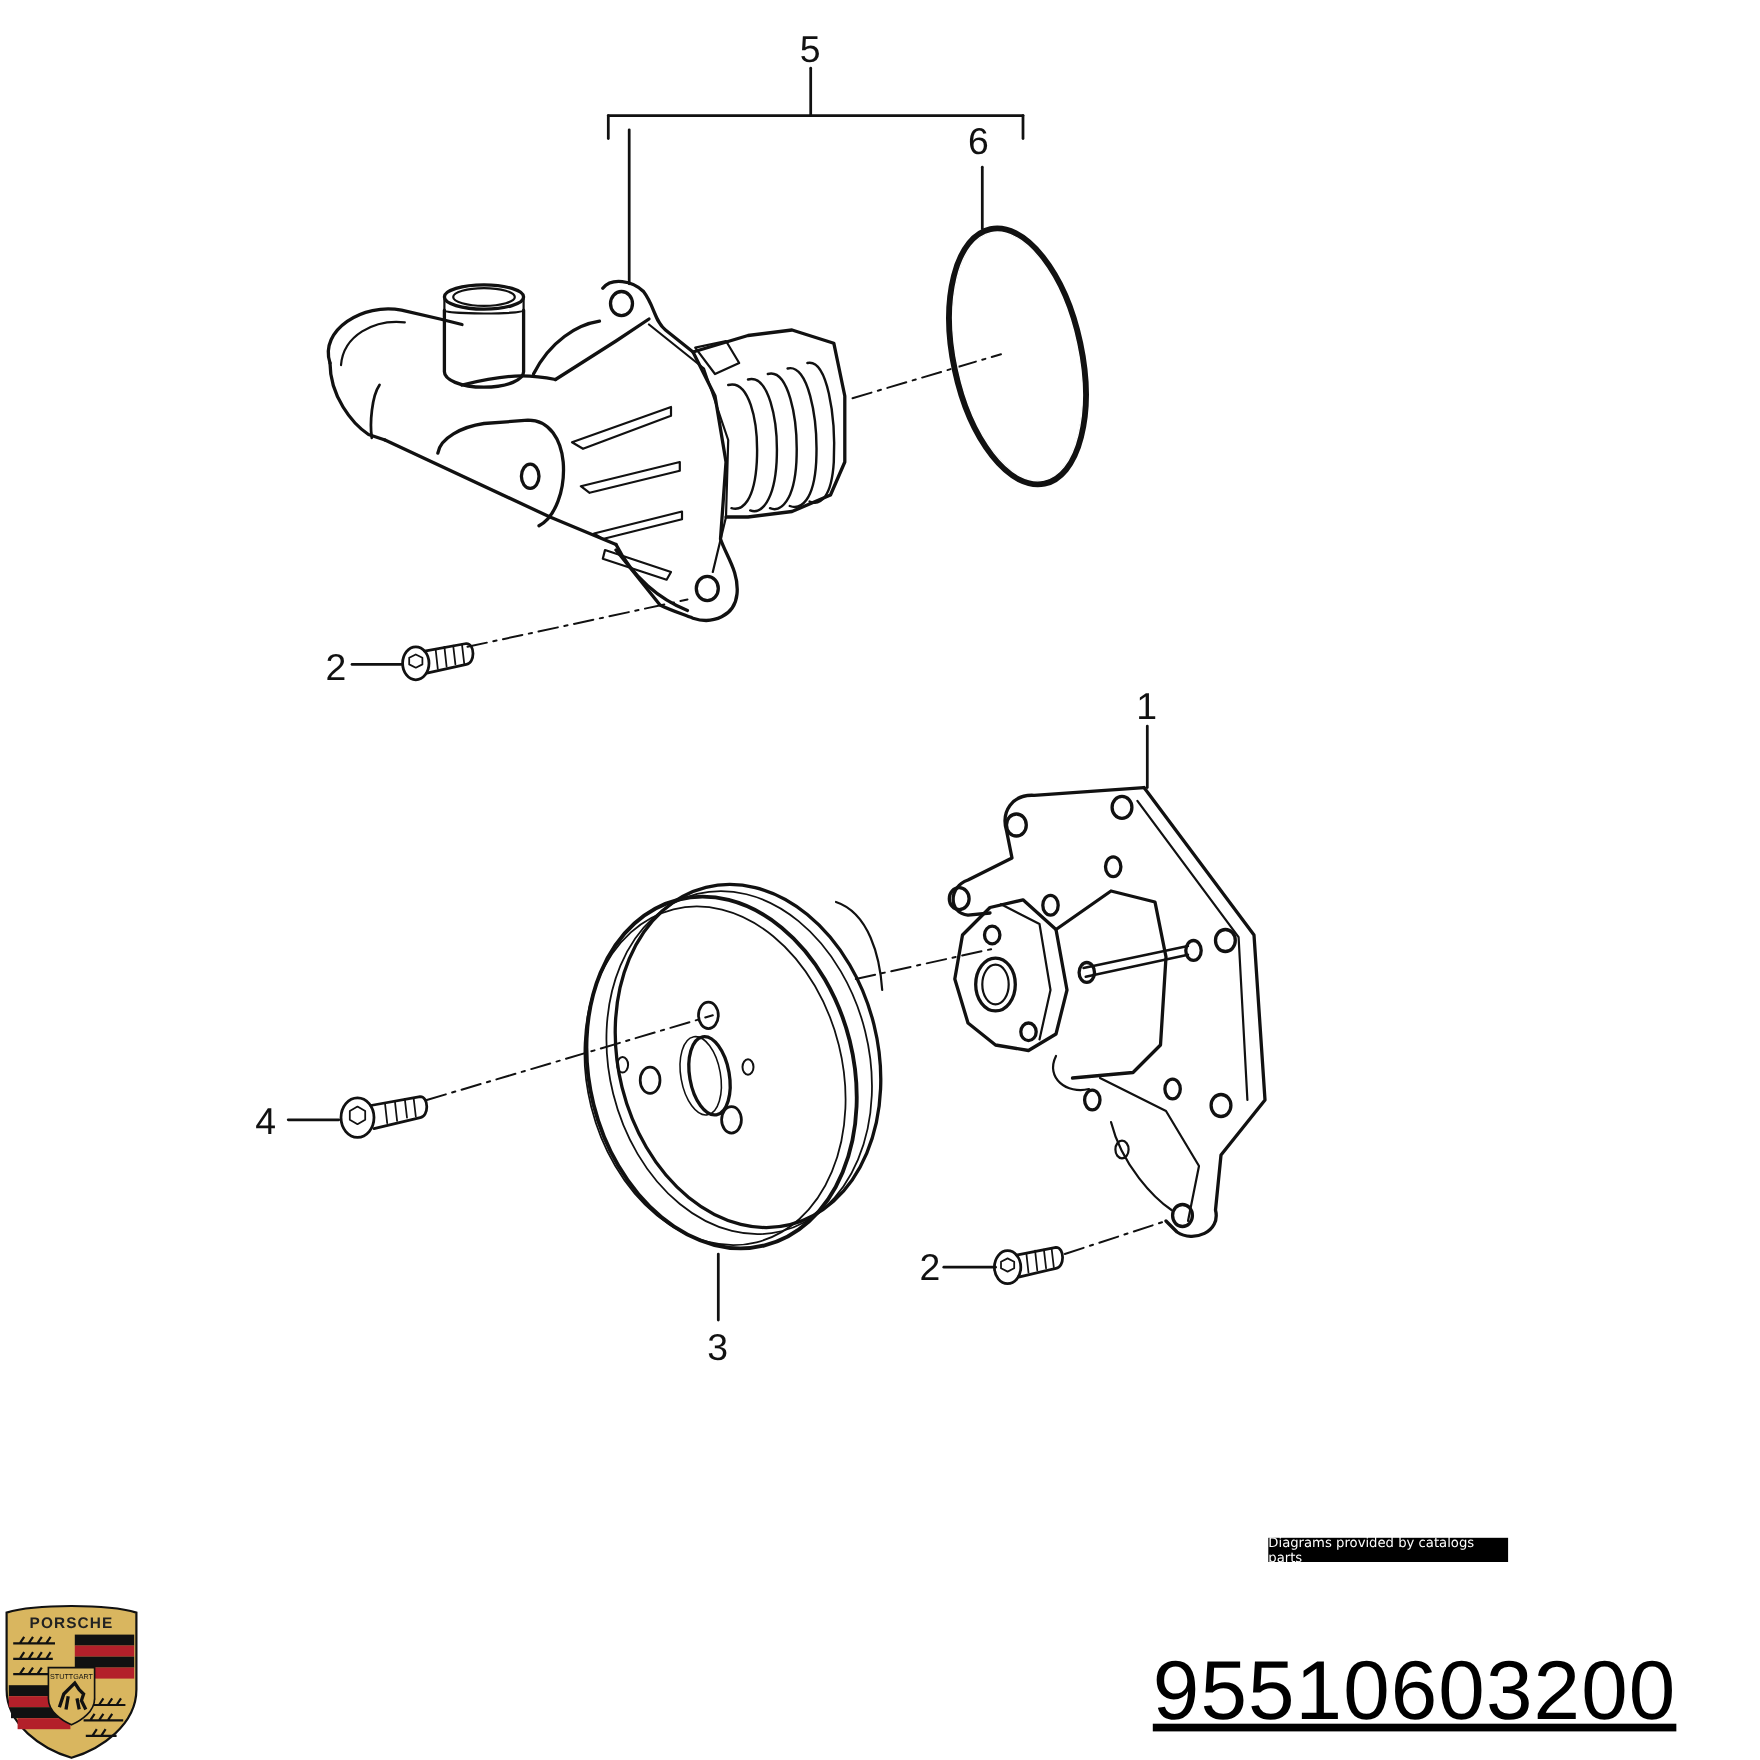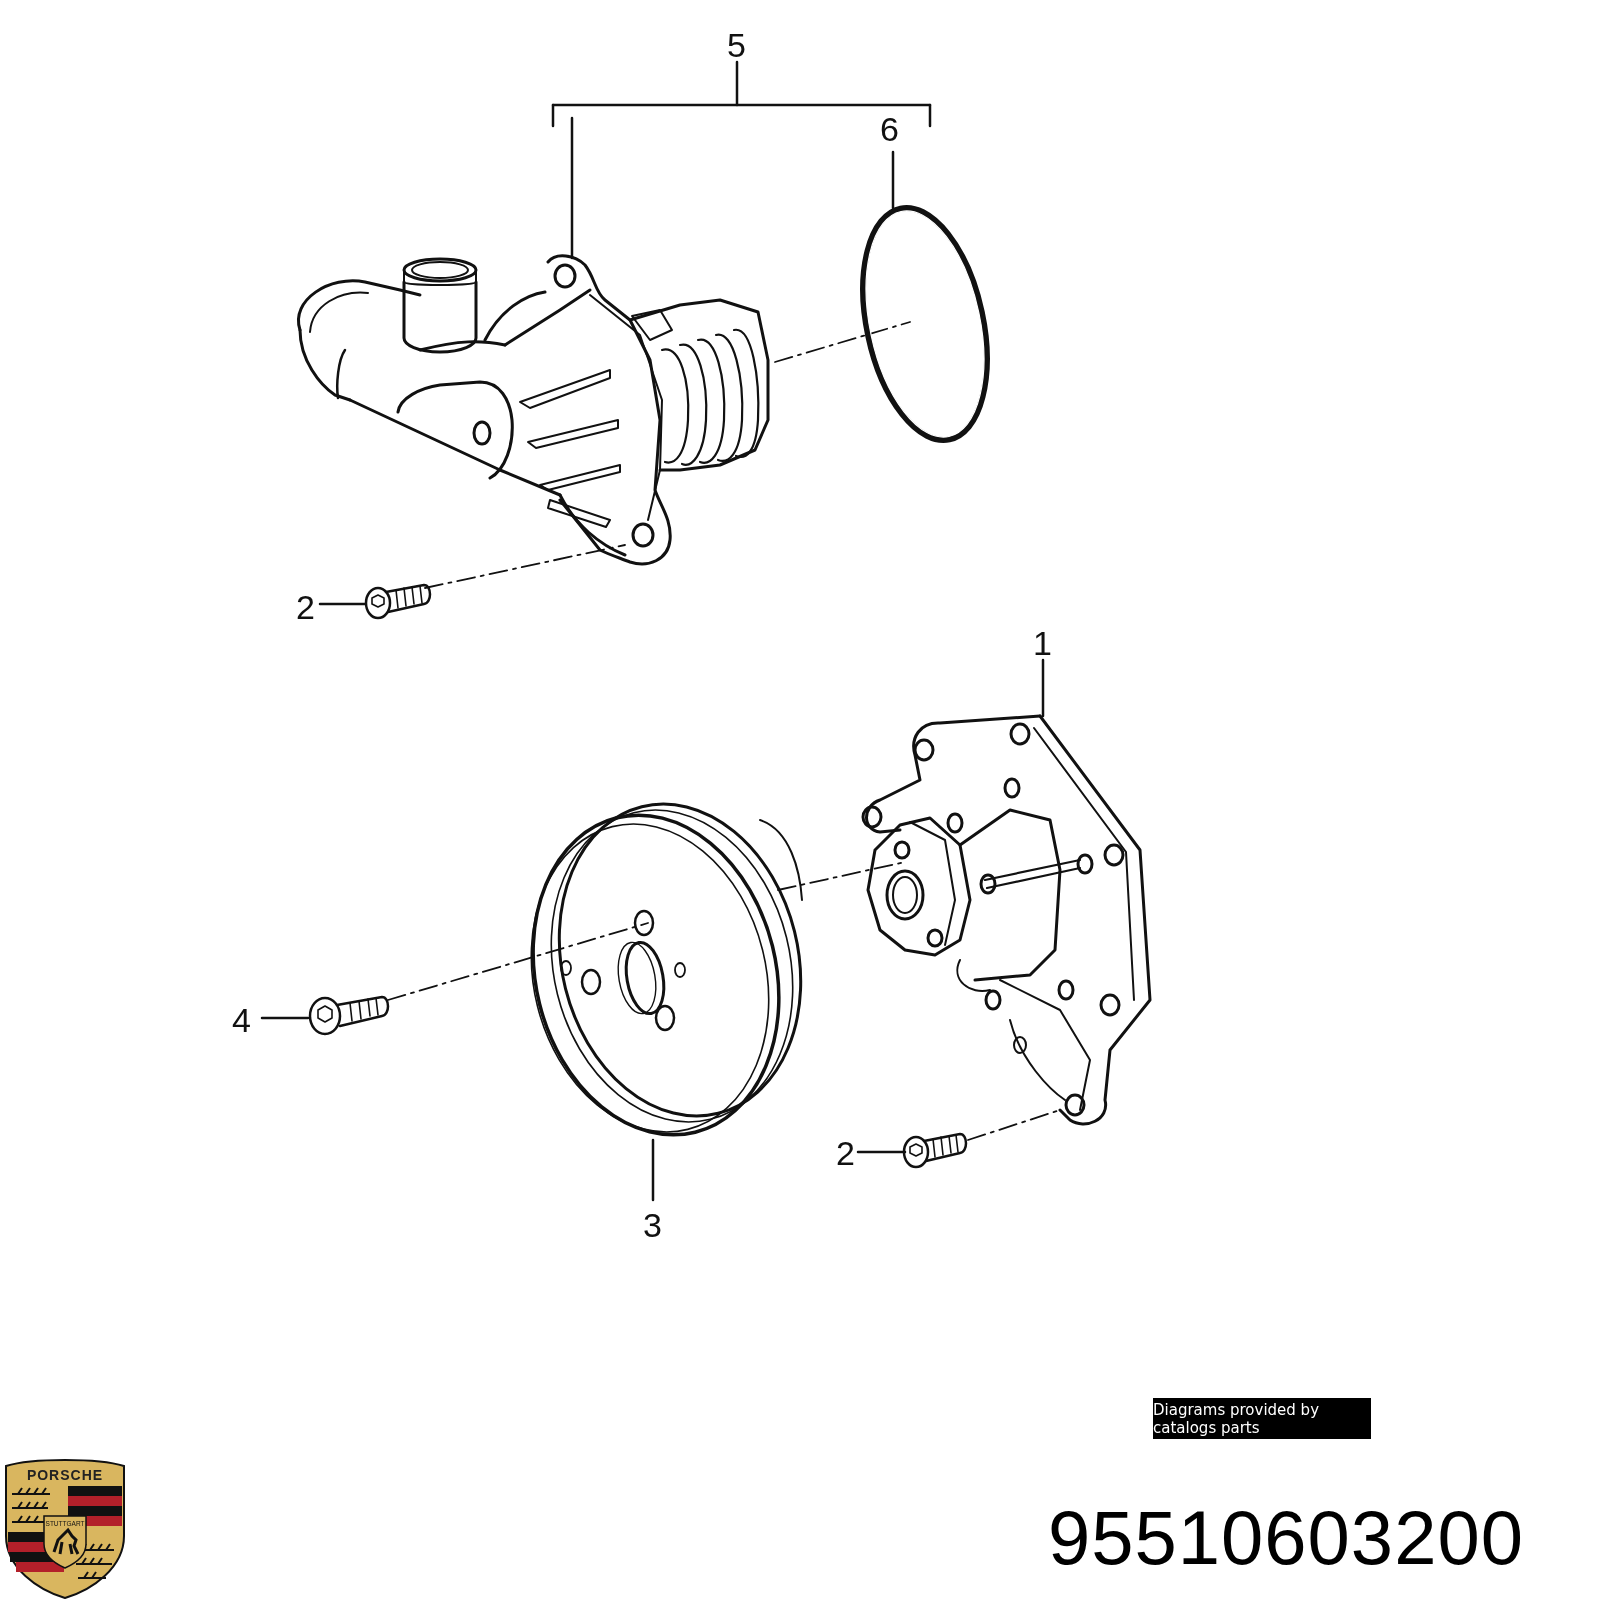--- a/index.html
+++ b/index.html
@@ -1,22 +1,22 @@
 <!DOCTYPE html>
 <html><head>
 <meta charset="utf-8">
 <style>
   html, body { margin: 0; padding: 0; background: #ffffff; }
   body { width: 1600px; height: 1600px; position: relative; overflow: hidden; font-family: "Liberation Sans", sans-serif; }
   #diagram { position: absolute; left: 0; top: 0; width: 1600px; height: 1600px; }
   .callout { position: absolute; font-family: "Liberation Sans", sans-serif; font-size: 34px; color: #111; line-height: 1; }
-  #banner { position: absolute; left: 1153px; top: 1398px; width: 218px; height: 41px; background: #000; color: #fff;
-            font-family: "DejaVu Sans", sans-serif; font-size: 15px; display: flex; align-items: center; justify-content: center; }
+  #banner { position: absolute; left: 1153px; top: 1398px; width: 218px; height: 22px; background: #000; color: #fff;
+            font-family: "DejaVu Sans", sans-serif; font-size: 12px; display: flex; align-items: center; justify-content: center; }
   #part-number { position: absolute; left: 1048px; top: 1500px; font-family: "Liberation Sans", sans-serif; font-size: 76px;
-                 color: #000; letter-spacing: 1px; line-height: 1; }
+                 color: #000; letter-spacing: 1px; line-height: 1; text-decoration: underline; }
   #logo { position: absolute; left: 2px; top: 1456px; width: 126px; height: 144px; }
 </style>
 </head>
 <body>
 
 <svg id="diagram" viewBox="0 0 1600 1600" xmlns="http://www.w3.org/2000/svg">
   <g fill="none" stroke="#111" stroke-linecap="round" stroke-linejoin="round">
 
     <g stroke-width="2.5">
       <line x1="737" y1="62" x2="737" y2="105"></line>

